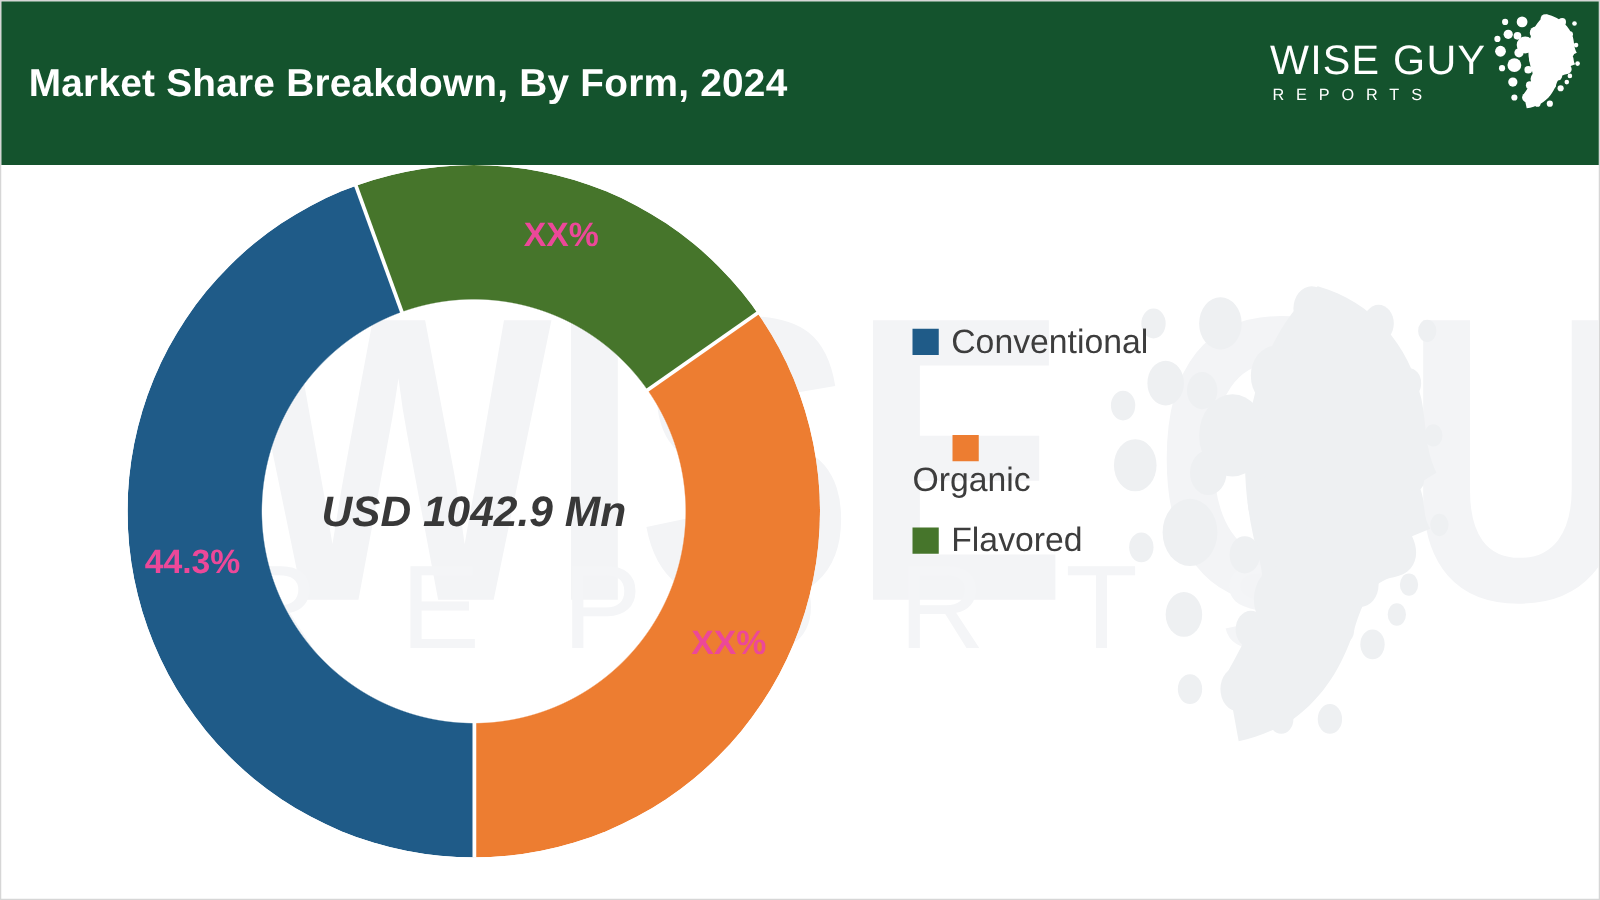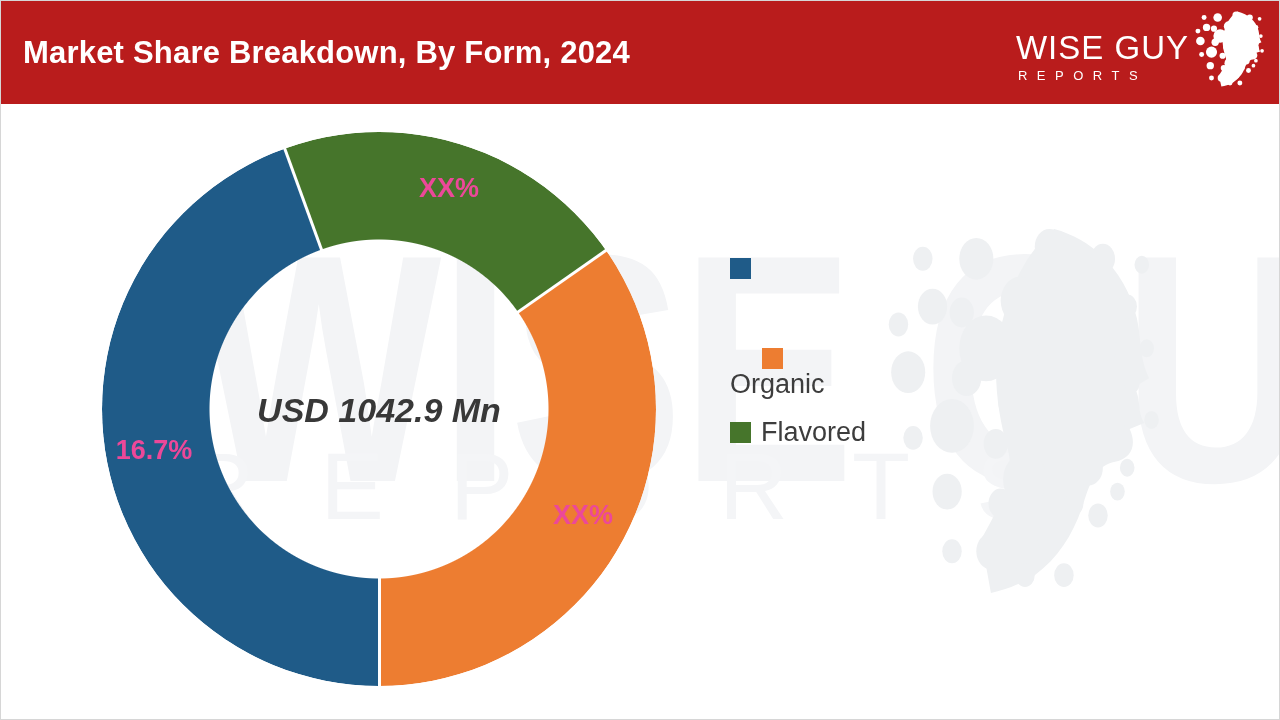--- a/index.html
+++ b/index.html
@@ -1,20 +1,20 @@
 <!DOCTYPE html>
 <html><head>
 <meta charset="utf-8">
 <style>
   html,body{margin:0;padding:0;background:#ffffff;}
   body{font-family:"Liberation Sans","DejaVu Sans",sans-serif;}
   .stage{position:relative;width:1280px;height:720px;overflow:hidden;background:#ffffff;
          box-sizing:border-box;border:1px solid #d6d6d6;}
   
-  .header{position:absolute;left:0;top:0;width:1280px;height:103px;background:#b91c1c;z-index:30;
+  .header{position:absolute;left:0;top:0;width:1280px;height:131px;background:#14532d;z-index:30;
           display:flex;align-items:center;}
   .title{color:#ffffff;font-size:31px;font-weight:700;padding-left:22px;letter-spacing:0.2px;}
   .logo{position:absolute;right:14px;top:6px;display:flex;align-items:center;}
   .logo-text{display:flex;flex-direction:column;align-items:flex-start;margin-top:14px;}
   .logo-name{color:#ffffff;font-size:33px;font-weight:400;letter-spacing:1px;line-height:1;}
   .logo-sub{color:#ffffff;font-size:13px;font-weight:400;letter-spacing:9.5px;margin-top:5px;margin-left:2px;line-height:1;}
   .logo-face{width:74px;height:84px;margin-left:4px;color:#ffffff;}
   
   .wm-big{position:absolute;left:195px;top:205px;font-size:260px;font-weight:700;color:#f3f4f6;
           letter-spacing:-2px;white-space:nowrap;line-height:1;transform:scaleY(1.25);
@@ -116,29 +116,30 @@
         </svg>
     </div>
   </div>
 
   <div class="donut-ring" id="donut-ring" style="background: conic-gradient(from -20deg, rgb(70, 117, 43) 0deg, rgb(70, 117, 43) 75deg, rgb(237, 125, 49) 75deg, rgb(237, 125, 49) 200deg, rgb(31, 91, 136) 200deg, rgb(31, 91, 136) 360deg);">
     <div class="sep" style="transform:rotate(0deg)"></div>
     <div class="sep" style="transform:rotate(160deg)"></div>
     <div class="sep" style="transform:rotate(235deg)"></div>
   </div>
 
-  <div class="slice-label lbl-conventional">16.7%</div>
+  <div class="slice-label lbl-conventional">44.3%</div>
   <div class="slice-label lbl-organic">XX%</div>
   <div class="slice-label lbl-flavored">XX%</div>
 
   <div class="center-label">USD 1042.9 Mn</div>
 
   <div class="legend">
     <div class="legend-item li-0">
       <div class="swatch" style="background-color: rgb(31, 91, 136);"></div>
+      <div class="legend-label">Conventional</div>
     </div>
     <div class="legend-item li-1">
       <div class="swatch" style="background-color: rgb(237, 125, 49);"></div>
       <div class="legend-label">Organic</div>
     </div>
     <div class="legend-item li-2">
       <div class="swatch" style="background-color: rgb(70, 117, 43);"></div>
       <div class="legend-label">Flavored</div>
     </div>
   </div>

